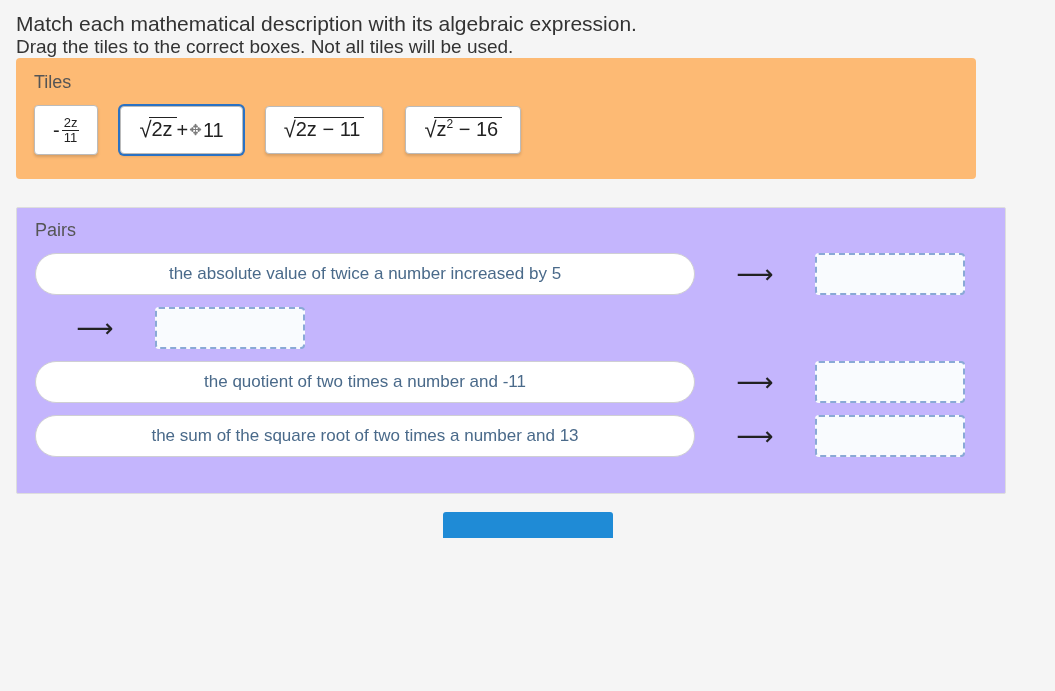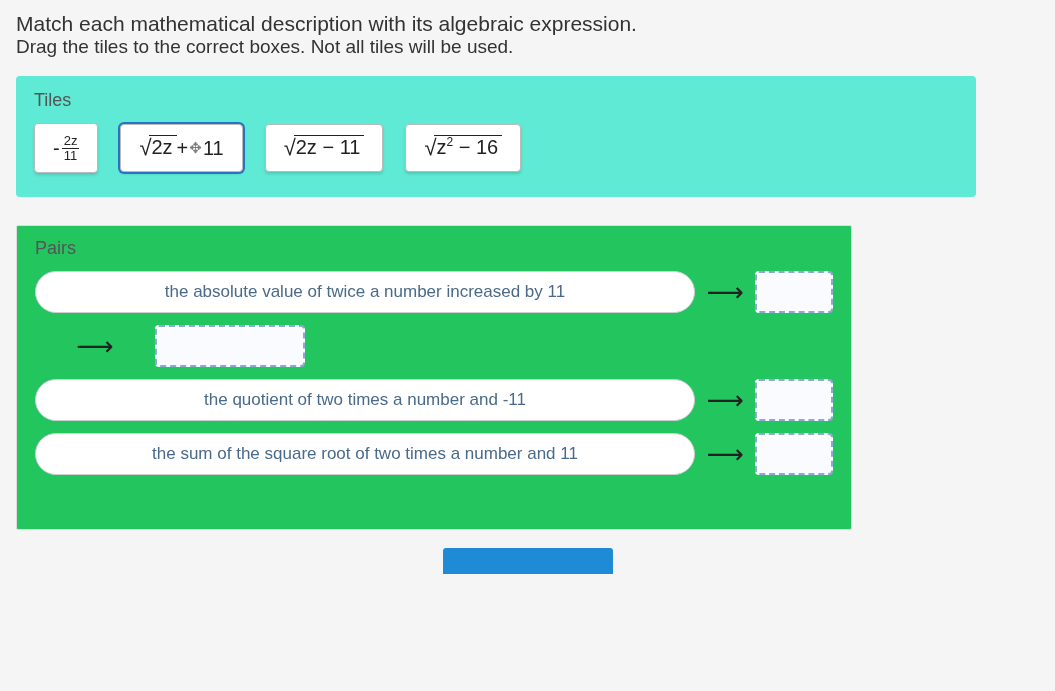--- a/index.html
+++ b/index.html
@@ -6,23 +6,23 @@
   body {
     font-family: Arial, Helvetica, sans-serif;
     background: #f5f5f5;
     width: 1055px;
     height: 691px;
     overflow: hidden;
     color: #333;
   }
   .wrap { padding: 12px 16px 0 16px; }
   .instr { font-size: 21px; color: #333; margin-bottom: 0; font-weight: 400; }
-  .instr2 { font-size: 19px; color: #333; margin-bottom: 18px; }
+  .instr2 { font-size: 19px; color: #333; }
   .tiles-panel {
-    background: #5eead4;
+    background: #fdba74;
     border-radius: 4px;
     padding: 14px 18px 24px 18px;
     margin-bottom: 28px;
     width: 960px;
   }
   .panel-label {
     font-size: 18px;
     color: #555;
     margin-bottom: 12px;
   }
@@ -42,25 +42,25 @@
     justify-content: center;
     min-height: 44px;
   }
   .tile.sel { box-shadow: 0 0 0 2px #2a72c4, 0 2px 3px rgba(0,0,0,0.15); }
   .frac { display:inline-flex; flex-direction:column; align-items:center; font-size:13px; line-height:1.05; vertical-align:middle; }
   .frac .num { border-bottom:1px solid #222; padding:0 2px; }
   .frac .den { padding:0 2px; }
   .neg { margin-right:2px; }
   .tile .sup { font-size:12px; vertical-align:super; }
   .pairs-panel {
-    background: #22c55e;
+    background: #c4b5fd;
     border: 1px solid #ddd;
     border-radius: 2px;
-    padding: 12px 18px 42px 18px;
-    width: 836px;
+    padding: 12px 18px 24px 18px;
+    width: 990px;
   }
   .pair-row {
     display: flex;
     align-items: center;
     margin: 12px 0;
   }
   .desc-box {
     flex: 0 0 660px;
     border: 1px solid #cfcfd3;
     border-radius: 22px;
@@ -142,37 +142,37 @@
         </span>
       </div>
 
     </div>
   </div>
 
   <div class="pairs-panel">
     <div class="panel-label">Pairs</div>
 
     <div class="pair-row">
-      <div class="desc-box">the absolute value of twice a number increased by 11</div>
+      <div class="desc-box">the absolute value of twice a number increased by 5</div>
       <div class="arrow-cell">⟶</div>
       <div class="drop-box"></div>
     </div>
 
     <div class="pair-row">
       <div class="arrow-cell">⟶</div>
       <div class="drop-box"></div>
     </div>
 
     <div class="pair-row">
       <div class="desc-box">the quotient of two times a number and -11</div>
       <div class="arrow-cell">⟶</div>
       <div class="drop-box"></div>
     </div>
 
     <div class="pair-row">
-      <div class="desc-box">the sum of the square root of two times a number and 11</div>
+      <div class="desc-box">the sum of the square root of two times a number and 13</div>
       <div class="arrow-cell">⟶</div>
       <div class="drop-box"></div>
     </div>
   </div>
 
   <div class="footer-btn"></div>
 </div>
 
 </body></html>

